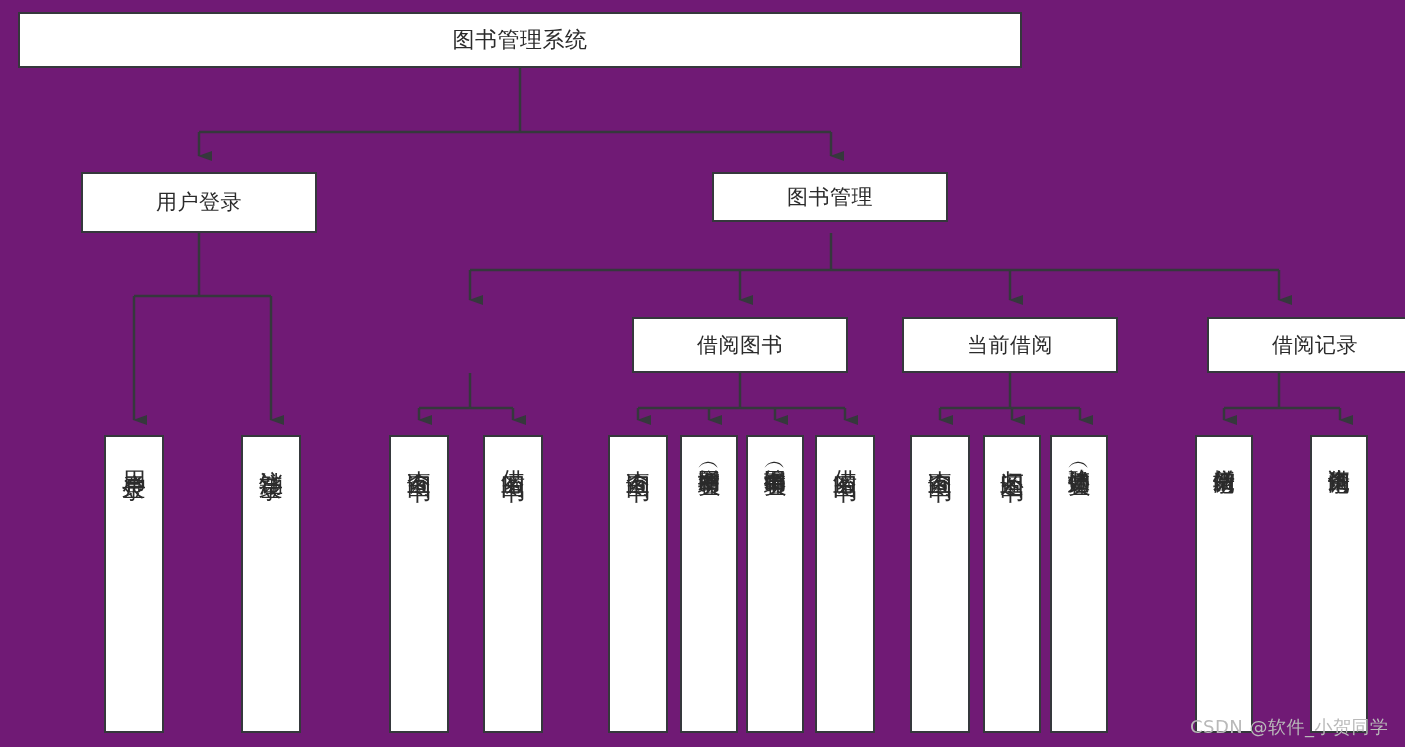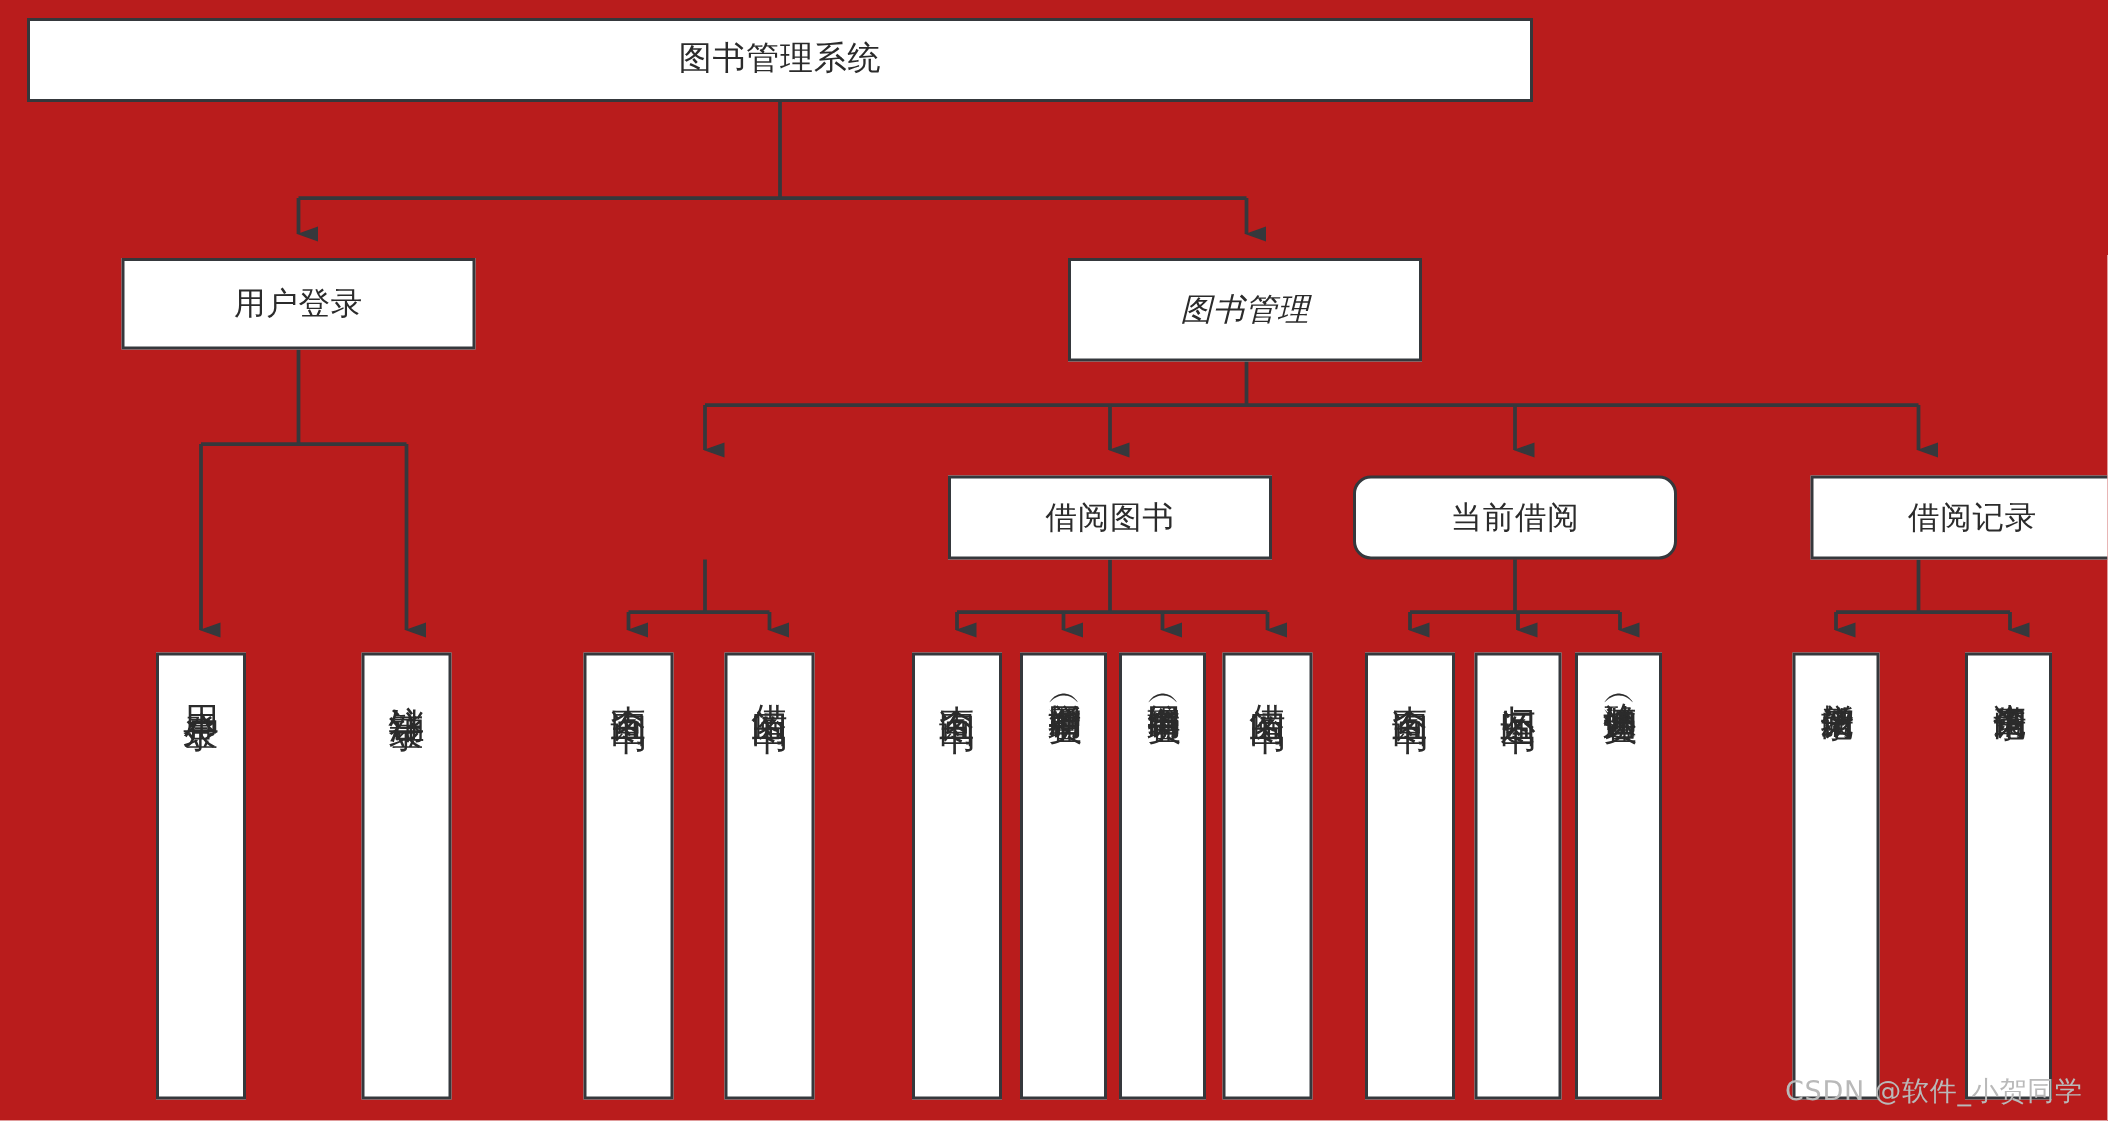--- a/index.html
+++ b/index.html
@@ -8,21 +8,21 @@
     padding: 0;
     background: #ffffff;
   }
   body {
     font-family: "DejaVu Sans", "Liberation Sans", sans-serif;
   }
   #canvas {
     position: relative;
     width: 1405px;
     height: 747px;
-    background: #b91c1c;
+    background: #701a75;
     overflow: hidden;
   }
   #edges {
     position: absolute;
     left: 0;
     top: 0;
     width: 1405px;
     height: 747px;
     pointer-events: none;
   }
@@ -134,30 +134,30 @@
   </svg>
 
   <div class="node root horizontal" style="left:18px; top:12px; width:1004px; height:56px;">
     <span class="label">图书管理系统</span>
   </div>
 
   <div class="node horizontal" style="left:81px; top:172px; width:236px; height:61px;">
     <span class="label">用户登录</span>
   </div>
 
-  <div class="node horizontal" style="left:712px; top:172px; width:236px; height:69px;font-style:italic;">
+  <div class="node horizontal" style="left:712px; top:172px; width:236px; height:50px;">
     <span class="label">图书管理</span>
   </div>
 
 
   <div class="node horizontal" style="left:632px; top:317px; width:216px; height:56px;">
     <span class="label">借阅图书</span>
   </div>
 
-  <div class="node horizontal" style="left:902px; top:317px; width:216px; height:56px;border-radius:12px;">
+  <div class="node horizontal" style="left:902px; top:317px; width:216px; height:56px;">
     <span class="label">当前借阅</span>
   </div>
 
   <div class="node horizontal" style="left:1171px; top:317px; width:216px; height:56px;margin-left:36px;">
     <span class="label">借阅记录</span>
   </div>
 
   <div class="node vertical" style="left:104px; top:435px; width:60px; height:298px;">
     <span class="label">用户登录</span>
   </div>

